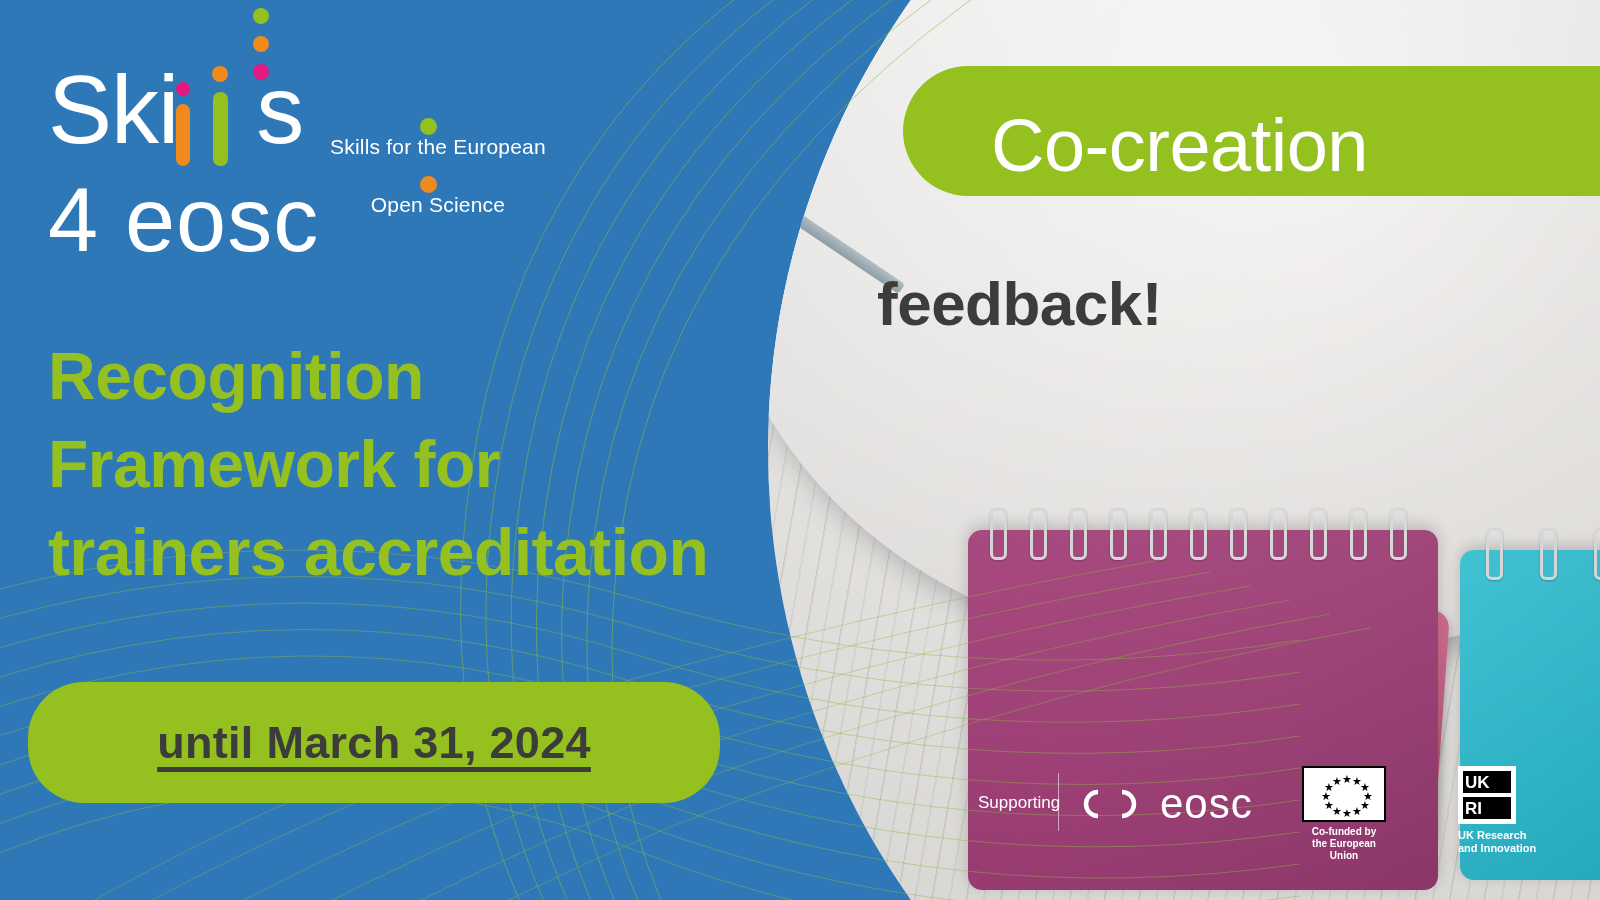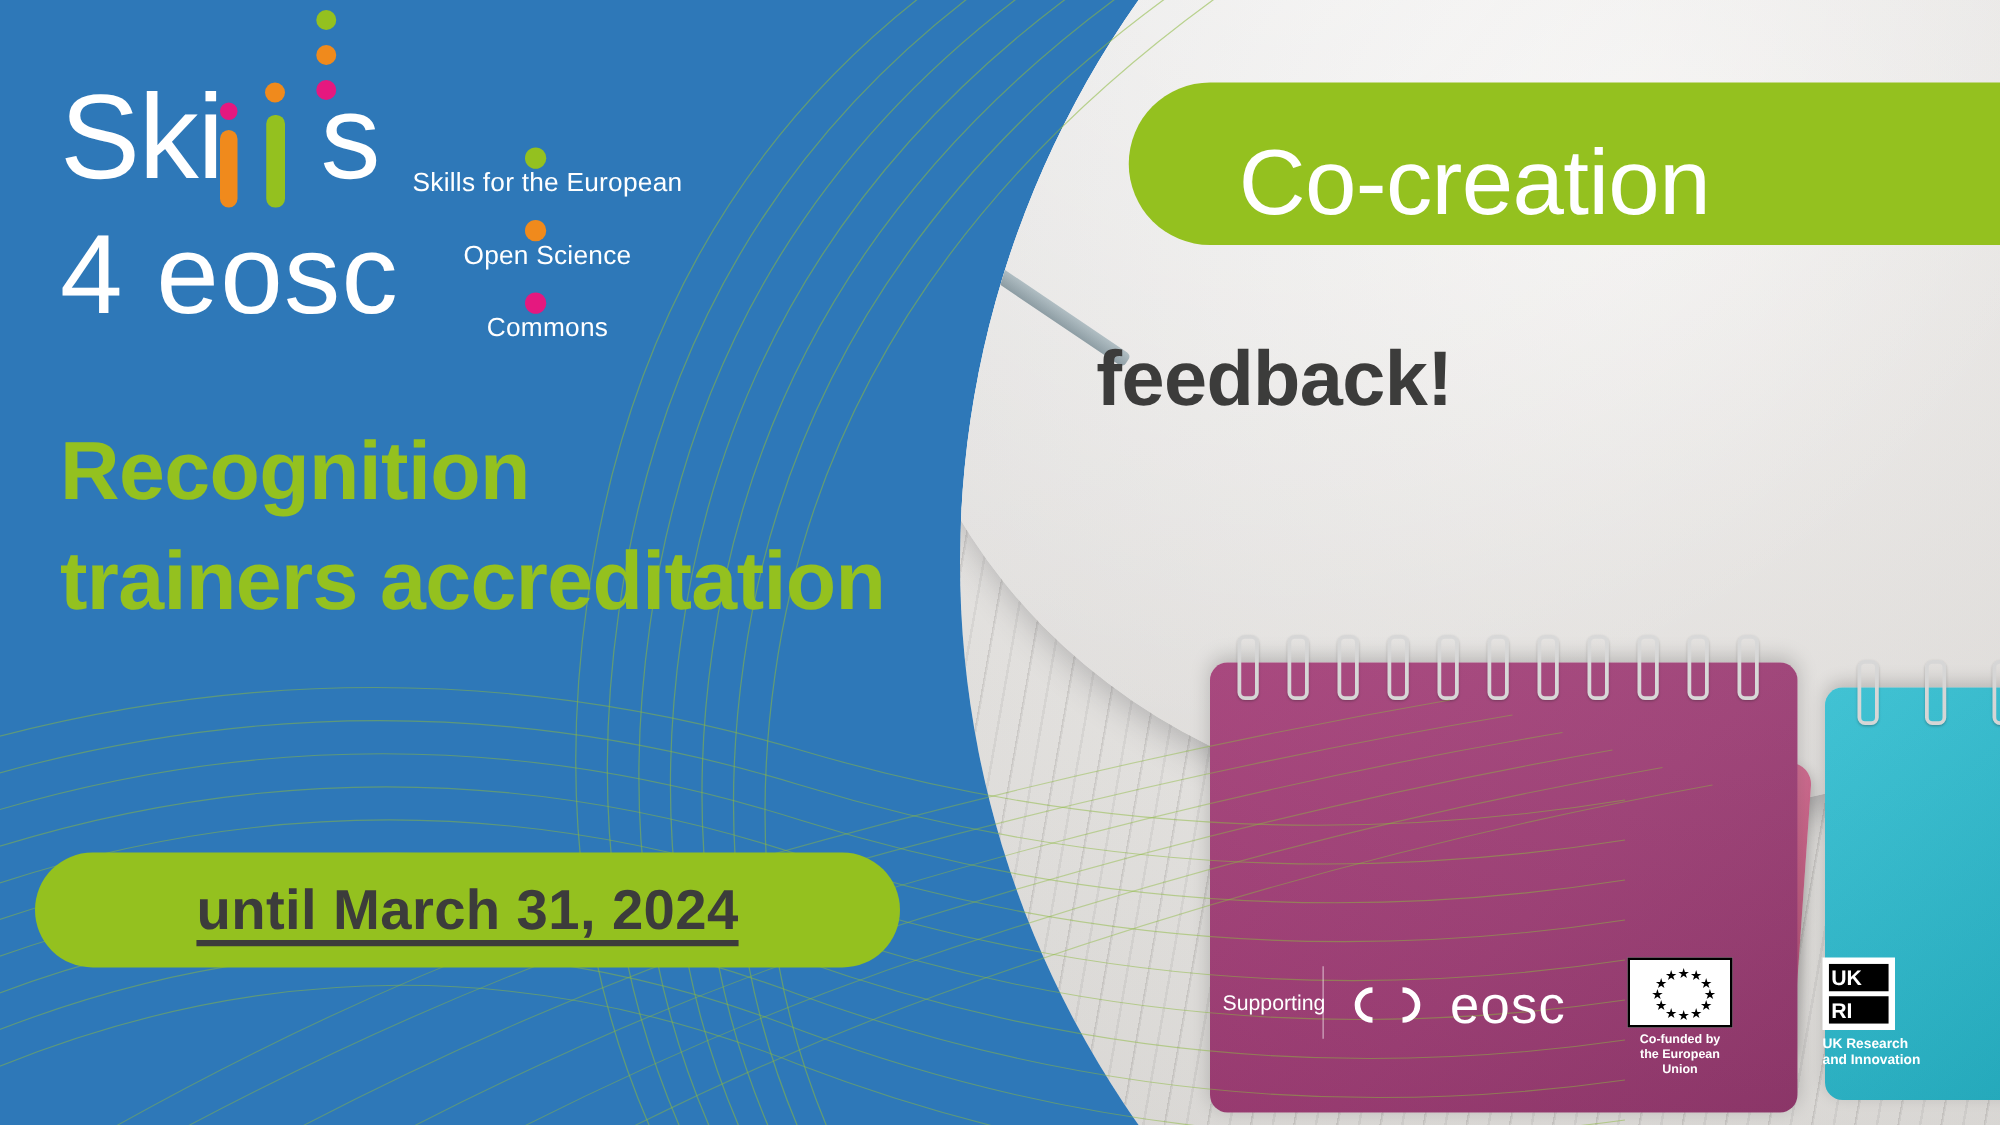--- a/index.html
+++ b/index.html
@@ -86,21 +86,21 @@
   .bullet{display:flex;align-items:center;margin-bottom:17px;flex-direction:column;}
   .bullet .bdot{width:17px;height:17px;border-radius:50%;margin-right:18px;flex:none;}
   .bullet .btxt{color:#fff;font-size:21px;letter-spacing:.2px;}
 
   
   .headline{position:absolute;left:48px;top:332px;width:760px;
     color:#94c11f;font-size:66px;line-height:88px;font-weight:700;letter-spacing:-.5px;}
   .headline div{white-space:nowrap;}
 
   
-  .date-pill{position:absolute;left:28px;top:682px;width:692px;height:92px;
+  .date-pill{position:absolute;left:28px;top:682px;width:692px;height:121px;
     background:#94c11f;border-radius:56px;display:flex;align-items:center;justify-content:center;}
   .date-pill span{color:#3c3c3b;font-size:45px;font-weight:700;
     text-decoration:underline;text-underline-offset:9px;text-decoration-thickness:5px;letter-spacing:.3px;}
 
   
   .cc-pill{position:absolute;left:903px;top:66px;width:720px;height:130px;
     background:#94c11f;border-radius:65px 0 0 65px;display:flex;align-items:center;}
   .cc-pill span{color:#fff;font-size:74px;font-weight:400;margin-left:88px;letter-spacing:-.5px;margin-top:28px;}
 
   
@@ -228,28 +228,25 @@
 
   <div class="bullets">
     <div class="bullet">
       <span class="bdot" style="background:#94c11f;"></span>
       <span class="btxt">Skills for the European</span>
     </div>
     <div class="bullet">
       <span class="bdot" style="background:#f08a1c;"></span>
       <span class="btxt">Open Science</span>
     </div>
-    <div class="bullet">
-      <span class="bdot" style="background:#e5187f;"></span>
-      <span class="btxt">Commons</span>
-    </div>
   </div>
 
   <div class="headline">
     <div>Recognition</div>
+    <div>Framework for</div>
     <div>trainers accreditation</div>
   </div>
 
   <div class="date-pill">
     <span>until March 31, 2024</span>
   </div>
 
   <div class="cc-pill">
     <span>Co-creation</span>
   </div>

